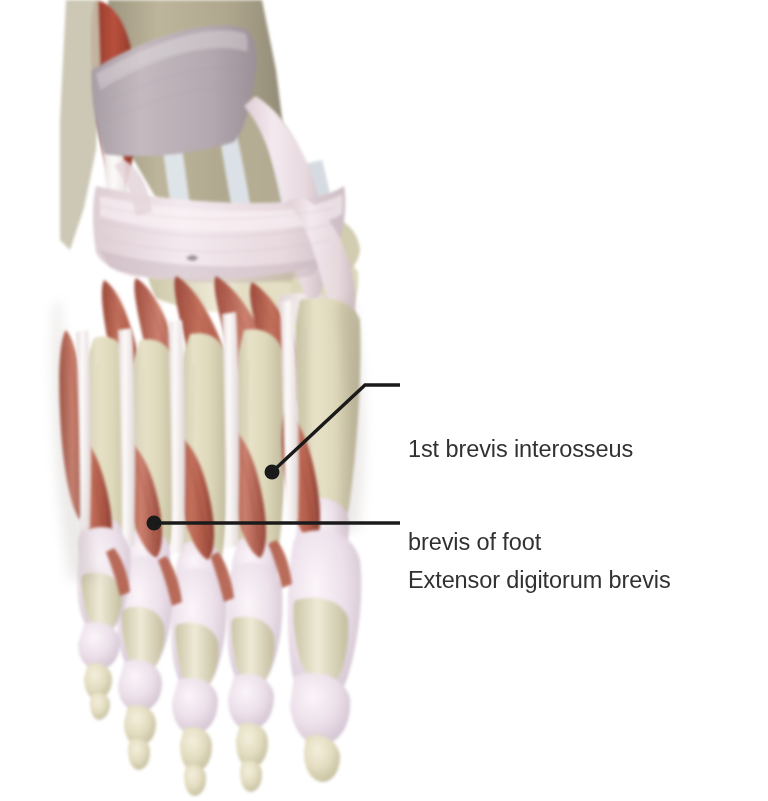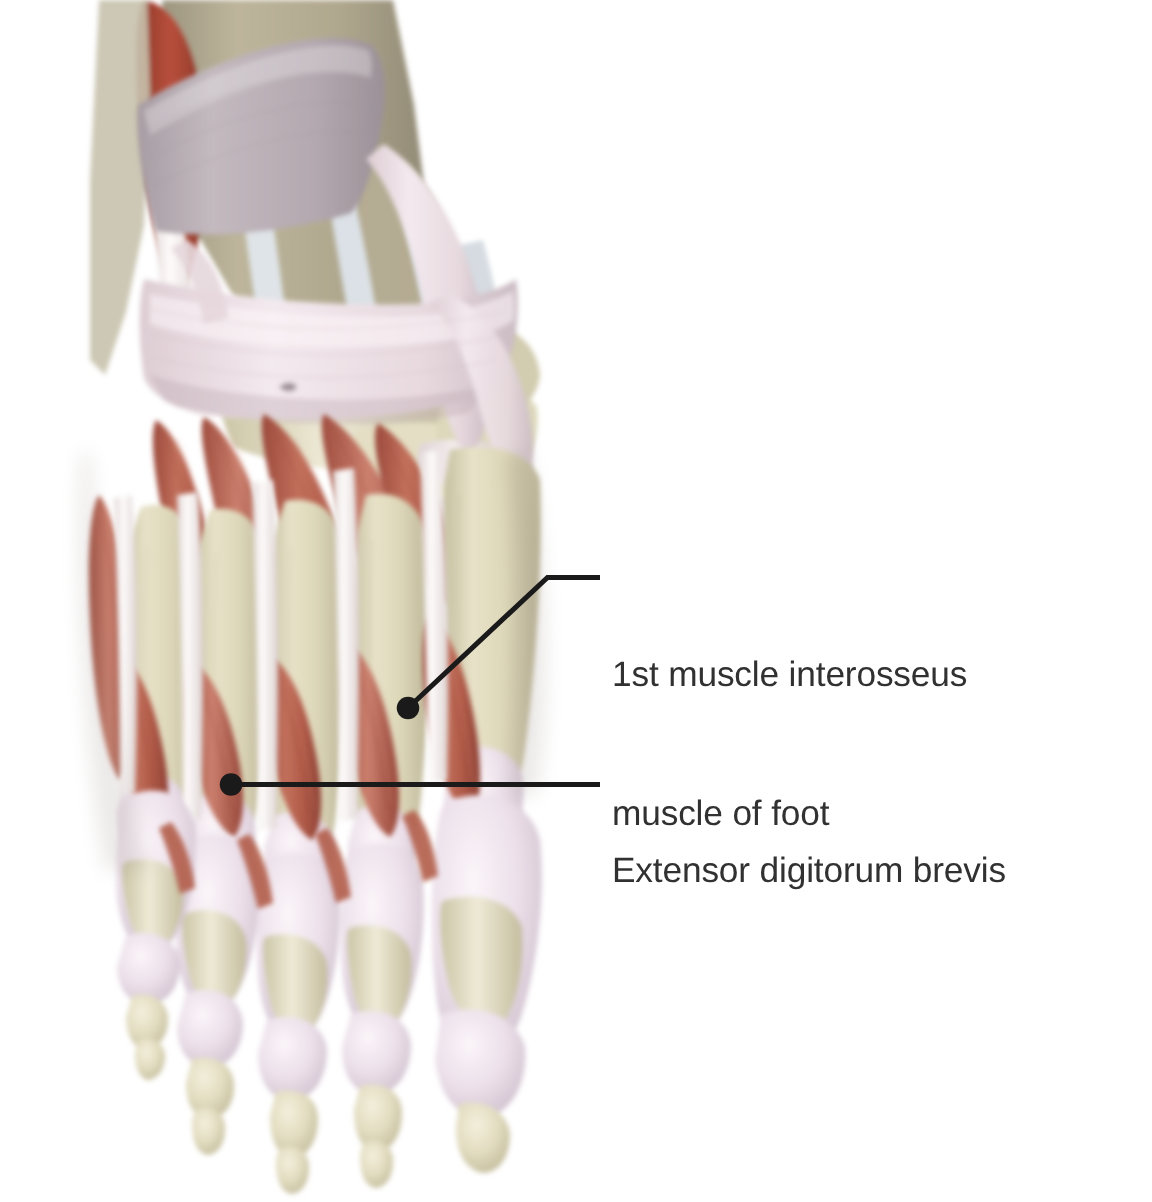--- a/index.html
+++ b/index.html
@@ -376,21 +376,21 @@
       <path d="M272,472 L365,385 L400,385" stroke="#1a1a1a" stroke-width="3.4" fill="none" stroke-linecap="butt" stroke-linejoin="miter"></path>
     </g>
     <g>
       <circle cx="154" cy="523" r="7.5" fill="#1a1a1a"></circle>
       <path d="M154,523 L400,523" stroke="#1a1a1a" stroke-width="3.4" fill="none" stroke-linecap="butt"></path>
     </g>
   </svg>
 
   <div id="annotation-layer">
     <div class="label-text" id="label-1">
-      <div>1st muscle interosseus</div>
-      <div>muscle of foot</div>
+      <div>1st brevis interosseus</div>
+      <div>brevis of foot</div>
     </div>
     <div class="label-text" id="label-2">
       <div>Extensor digitorum brevis</div>
     </div>
   </div>
 
 </div>
 
 </body></html>

